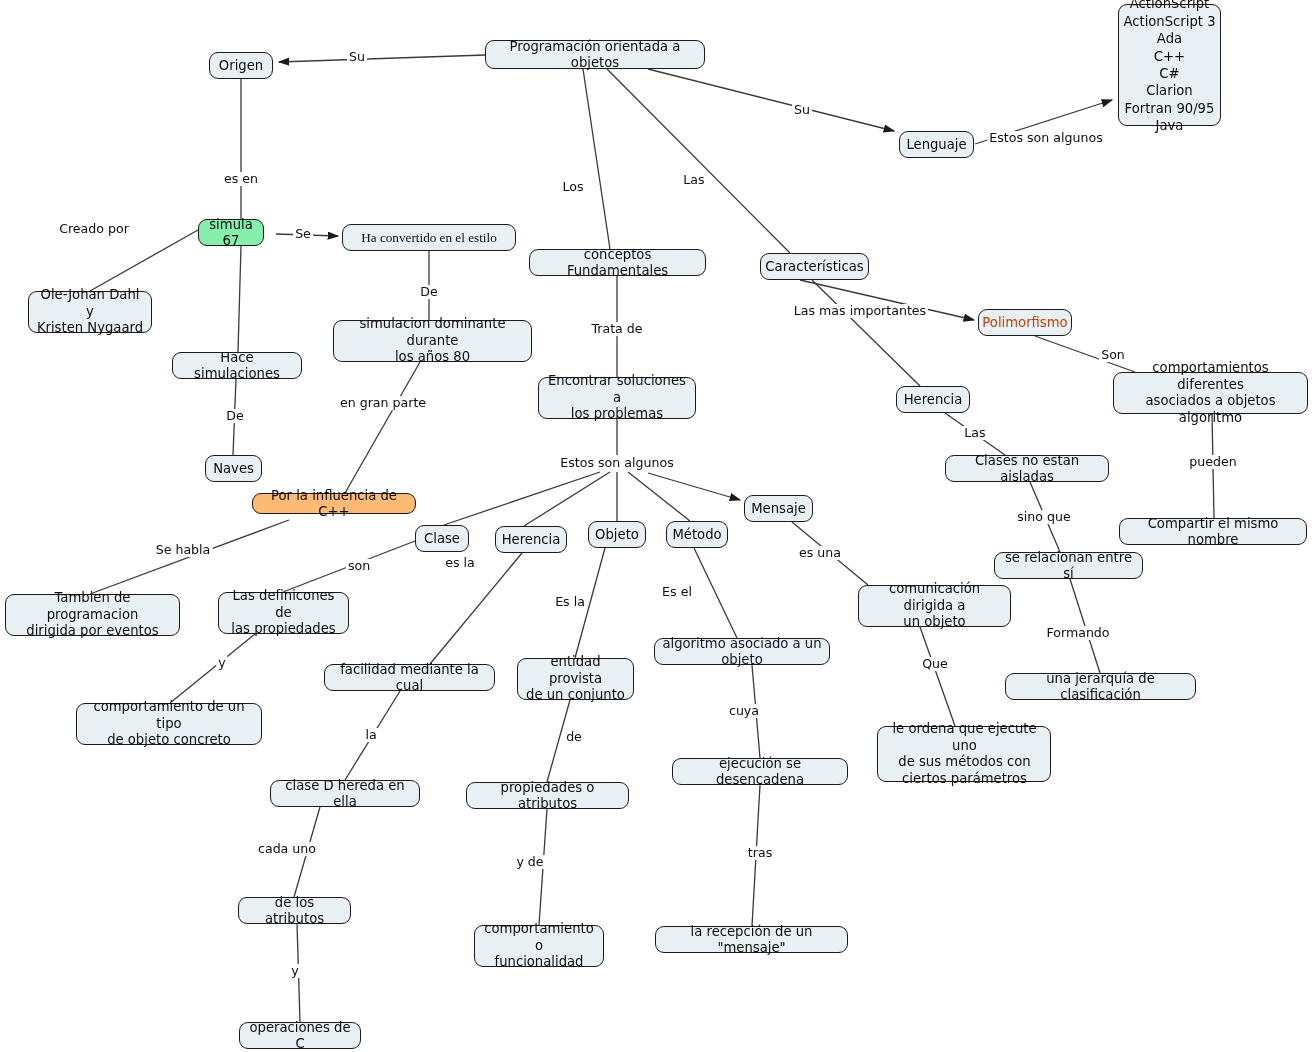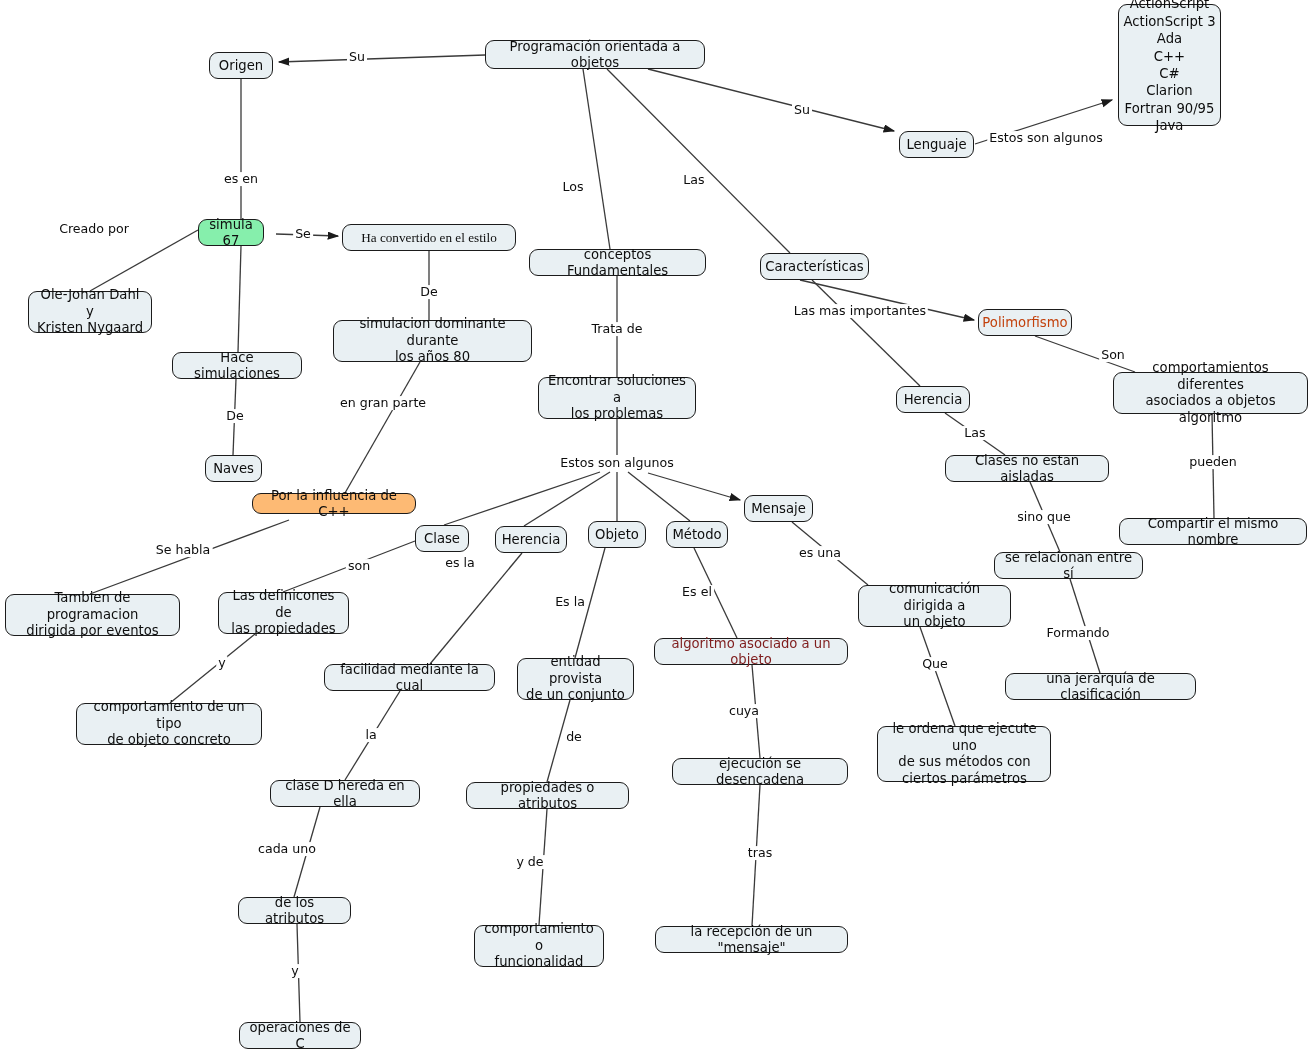--- a/index.html
+++ b/index.html
@@ -141,21 +141,21 @@
       <div class="node" style="left: 666px; top: 521px; width: 62px; height: 27px; background: rgb(233, 240, 243); border-color: rgb(27, 27, 27); color: rgb(13, 13, 13);">Método</div>
       <div class="node" style="left: 994px; top: 552px; width: 149px; height: 27px; background: rgb(233, 240, 243); border-color: rgb(27, 27, 27); color: rgb(13, 13, 13);">se relacionan entre sí</div>
       <div class="node multiline" style="left: 5px; top: 594px; width: 175px; height: 42px; background: rgb(233, 240, 243); border-color: rgb(27, 27, 27); color: rgb(13, 13, 13);">Tambien de programacion
 dirigida por eventos</div>
       <div class="node multiline" style="left: 218px; top: 592px; width: 131px; height: 42px; background: rgb(233, 240, 243); border-color: rgb(27, 27, 27); color: rgb(13, 13, 13);">Las definicones de
 las propiedades</div>
       <div class="node multiline" style="left: 858px; top: 585px; width: 153px; height: 42px; background: rgb(233, 240, 243); border-color: rgb(27, 27, 27); color: rgb(13, 13, 13);">comunicación dirigida a
 un objeto</div>
       <div class="node multiline" style="left: 517px; top: 658px; width: 117px; height: 42px; background: rgb(233, 240, 243); border-color: rgb(27, 27, 27); color: rgb(13, 13, 13);">entidad provista
 de un conjunto</div>
-      <div class="node" style="left: 654px; top: 638px; width: 194px; height: 27px; background: rgb(233, 240, 243); border-color: rgb(27, 27, 27); color: #7f1d1d;">algoritmo asociado a un objeto</div>
+      <div class="node" style="left: 654px; top: 638px; width: 176px; height: 27px; background: rgb(233, 240, 243); border-color: rgb(27, 27, 27); color: #0f172a;">algoritmo asociado a un objeto</div>
       <div class="node" style="left: 324px; top: 664px; width: 171px; height: 27px; background: rgb(233, 240, 243); border-color: rgb(27, 27, 27); color: rgb(13, 13, 13);">facilidad mediante la cual</div>
       <div class="node" style="left: 1005px; top: 673px; width: 191px; height: 27px; background: rgb(233, 240, 243); border-color: rgb(27, 27, 27); color: rgb(13, 13, 13);">una jerarquía de clasificación</div>
       <div class="node multiline" style="left: 76px; top: 703px; width: 186px; height: 42px; background: rgb(233, 240, 243); border-color: rgb(27, 27, 27); color: rgb(13, 13, 13);">comportamiento de un tipo
 de objeto concreto</div>
       <div class="node multiline" style="left: 877px; top: 726px; width: 174px; height: 56px; background: rgb(233, 240, 243); border-color: rgb(27, 27, 27); color: rgb(13, 13, 13); padding-left: 8px;">le ordena que ejecute uno
 de sus métodos con
 ciertos parámetros</div>
       <div class="node" style="left: 672px; top: 758px; width: 176px; height: 27px; background: rgb(233, 240, 243); border-color: rgb(27, 27, 27); color: rgb(13, 13, 13);">ejecución se desencadena</div>
       <div class="node" style="left: 270px; top: 780px; width: 150px; height: 27px; background: rgb(233, 240, 243); border-color: rgb(27, 27, 27); color: rgb(13, 13, 13);">clase D hereda en ella</div>
       <div class="node" style="left: 466px; top: 782px; width: 163px; height: 27px; background: rgb(233, 240, 243); border-color: rgb(27, 27, 27); color: rgb(13, 13, 13);">propiedades o atributos</div>
@@ -196,19 +196,19 @@
       <div class="elabel" style="left: 183px; top: 550px;">Se habla</div>
       <div class="elabel" style="left: 359px; top: 566px;">son</div>
       <div class="elabel" style="left: 222px; top: 663px;">y</div>
       <div class="elabel" style="left: 460px; top: 563px;">es la</div>
       <div class="elabel" style="left: 371px; top: 735px;">la</div>
       <div class="elabel" style="left: 287px; top: 849px;">cada uno</div>
       <div class="elabel" style="left: 295px; top: 971px;">y</div>
       <div class="elabel" style="left: 570px; top: 602px;">Es la</div>
       <div class="elabel" style="left: 574px; top: 737px;">de</div>
       <div class="elabel" style="left: 530px; top: 862px;">y de</div>
-      <div class="elabel" style="left: 697px; top: 592px;">Es el</div>
+      <div class="elabel" style="left: 677px; top: 592px;">Es el</div>
       <div class="elabel" style="left: 744px; top: 711px;">cuya</div>
       <div class="elabel" style="left: 760px; top: 853px;">tras</div>
       <div class="elabel" style="left: 820px; top: 553px;">es una</div>
       <div class="elabel" style="left: 935px; top: 664px;">Que</div>
     </div>
 </div>
 
 </body></html>

